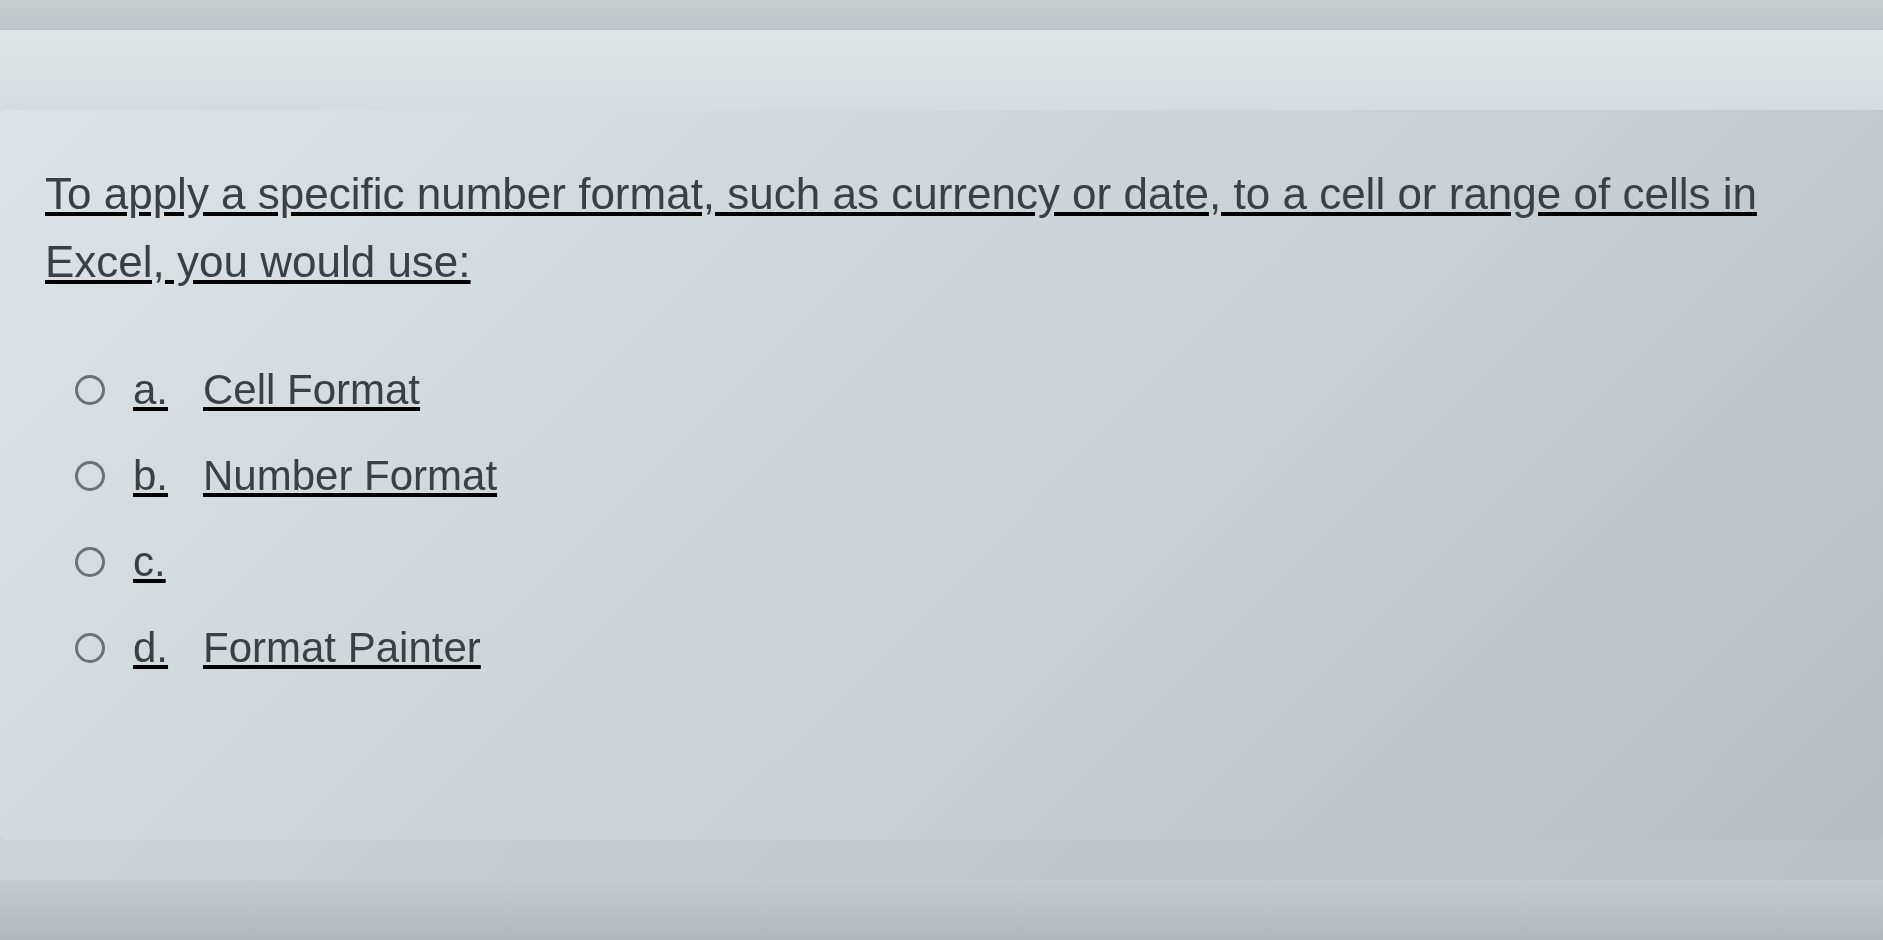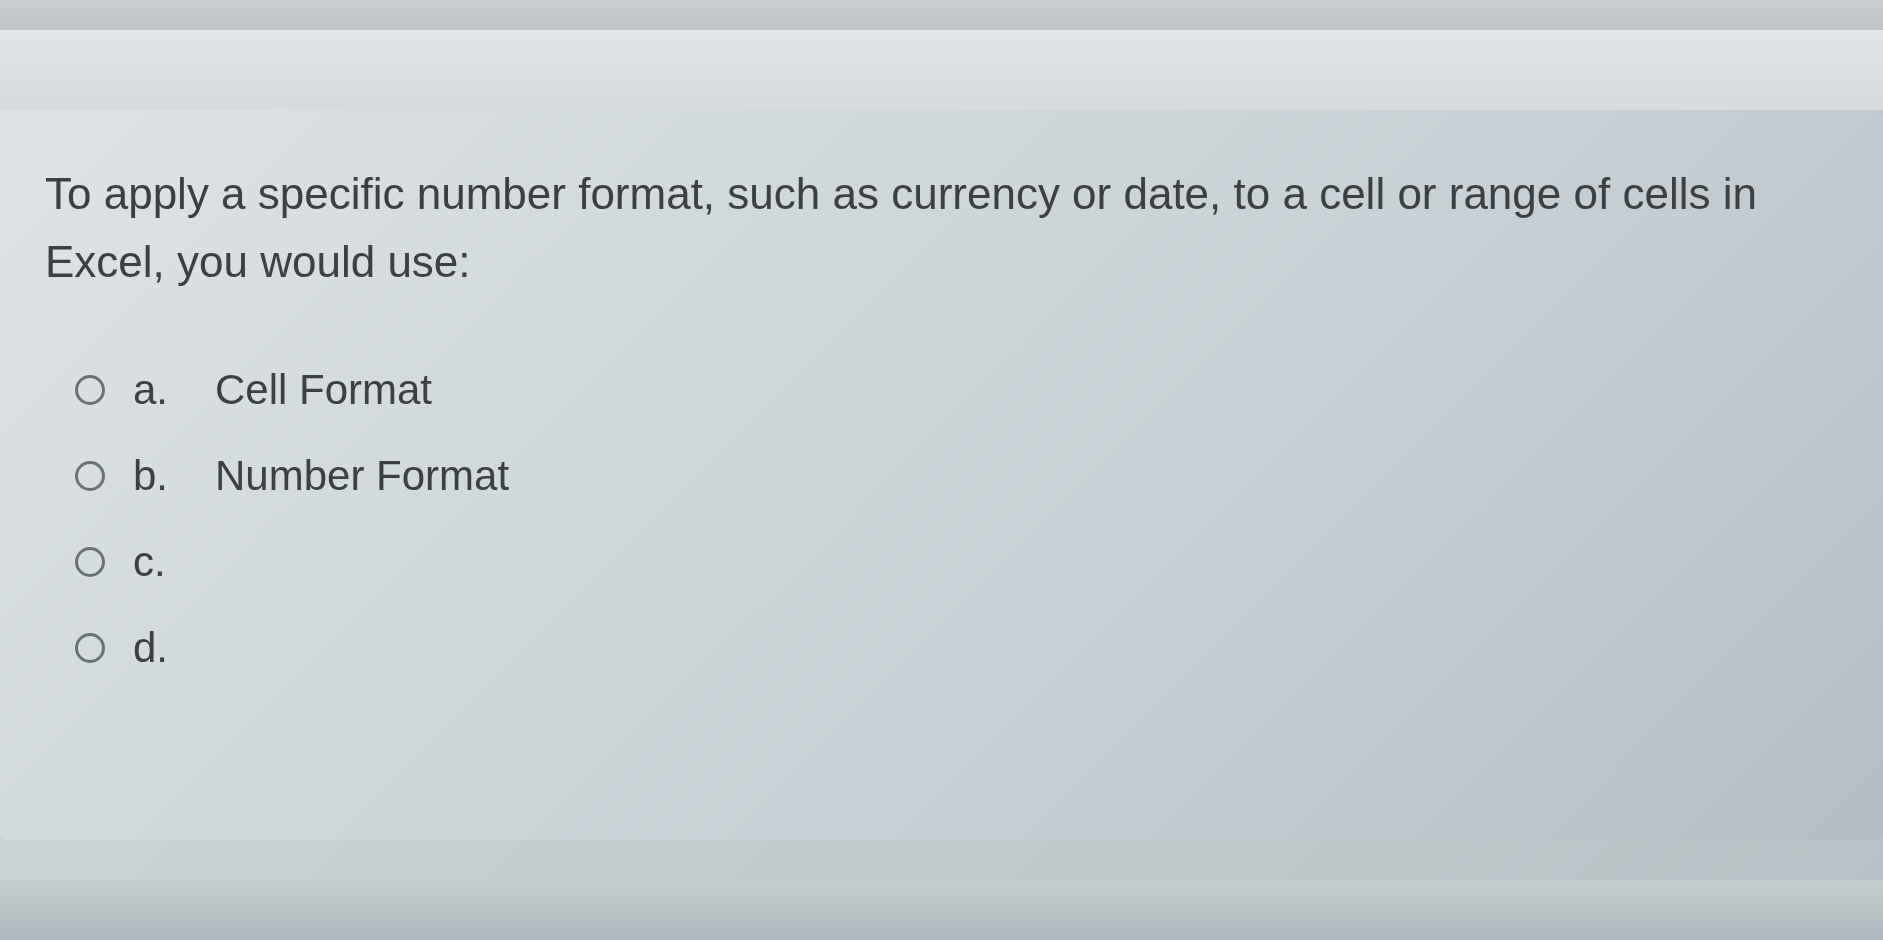--- a/index.html
+++ b/index.html
@@ -25,20 +25,21 @@
       width: 100%;
       height: 80px;
       background: linear-gradient(to bottom, #e0e5e8, #d5dbde);
     }
     .question-card {
       margin: 0 0 0 0;
       padding: 50px 45px 60px 45px;
       background: linear-gradient(135deg, #dde3e6 0%, #c8d0d5 60%, #b5bdc3 100%);
       border-radius: 8px;
       min-height: 730px;
+      text-decoration: underline;
     }
     .question-text {
       font-size: 44px;
       color: #3a4044;
       line-height: 1.55;
       margin-bottom: 70px;
       font-weight: 400;
     }
     .options {
       padding-left: 30px;
@@ -60,21 +61,20 @@
     }
     .option-letter {
       font-size: 42px;
       color: #3a4044;
       width: 70px;
       flex-shrink: 0;
     }
     .option-text {
       font-size: 42px;
       color: #3a4044;
-      margin-left: 12px;
     }
     .bottom-bar {
       width: 100%;
       height: 60px;
       background: linear-gradient(to bottom, #c5ccd0, #b0b8bd);
       position: absolute;
       bottom: 0;
     }
   </style>
 </head>
@@ -101,18 +101,19 @@
     </div>
 
     <div class="option-row">
       <div class="radio-circle"></div>
       <div class="option-letter">c.</div>
     </div>
 
     <div class="option-row">
       <div class="radio-circle"></div>
       <div class="option-letter">d.</div>
+      <div class="option-text">Format Painter</div>
     </div>
 
   </div>
 </div>
 
 <div class="bottom-bar"></div>
 
 </body></html>

